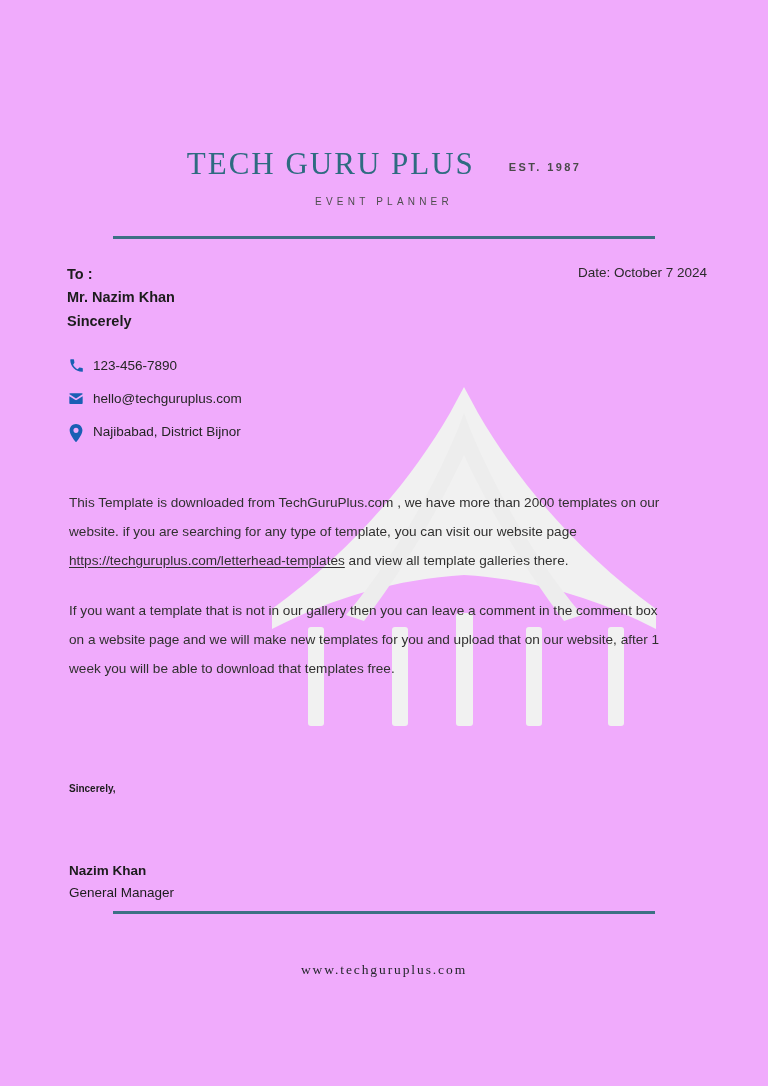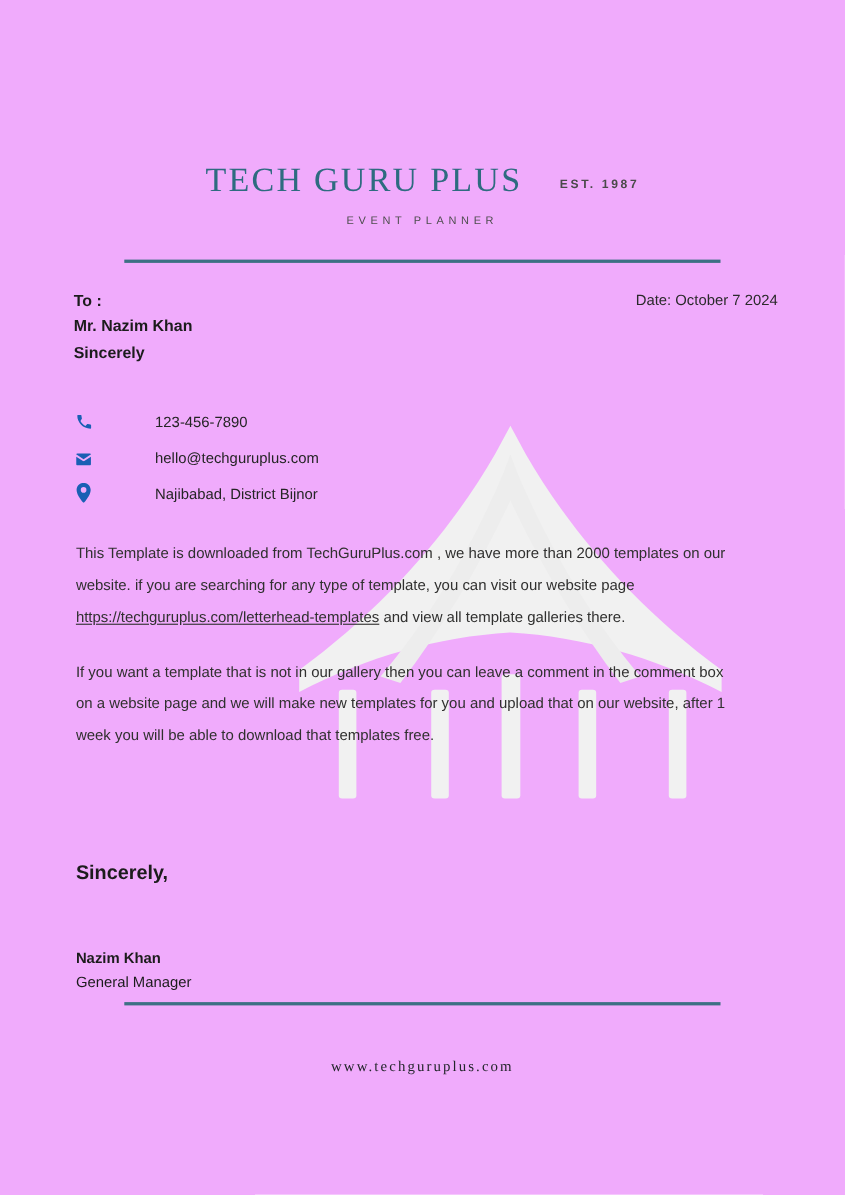--- a/index.html
+++ b/index.html
@@ -108,23 +108,22 @@
 
   
   .contact-list {
     position: absolute;
     left: 63px;
     top: 358px;
     z-index: 2;
   }
   .contact-row {
     display: flex;
-    align-items: flex-end;
+    align-items: flex-start;
     height: 33px;
-    gap: 48px;
   }
   .contact-icon {
     width: 26px;
     display: flex;
     align-items: center;
     justify-content: center;
     flex: 0 0 26px;
   }
   .contact-icon svg { display: block; }
   .contact-text {
@@ -151,21 +150,21 @@
     text-decoration: underline;
     text-underline-offset: 2px;
   }
 
   
   .sign-off {
     position: absolute;
     left: 69px;
     top: 783px;
     z-index: 2;
-    font-size: 18px;
+    font-size: 10px;
     font-weight: bold;
     color: #1c1c1c;
   }
   .signer {
     position: absolute;
     left: 69px;
     top: 860px;
     z-index: 2;
     font-size: 13.5px;
     color: #1c1c1c;

